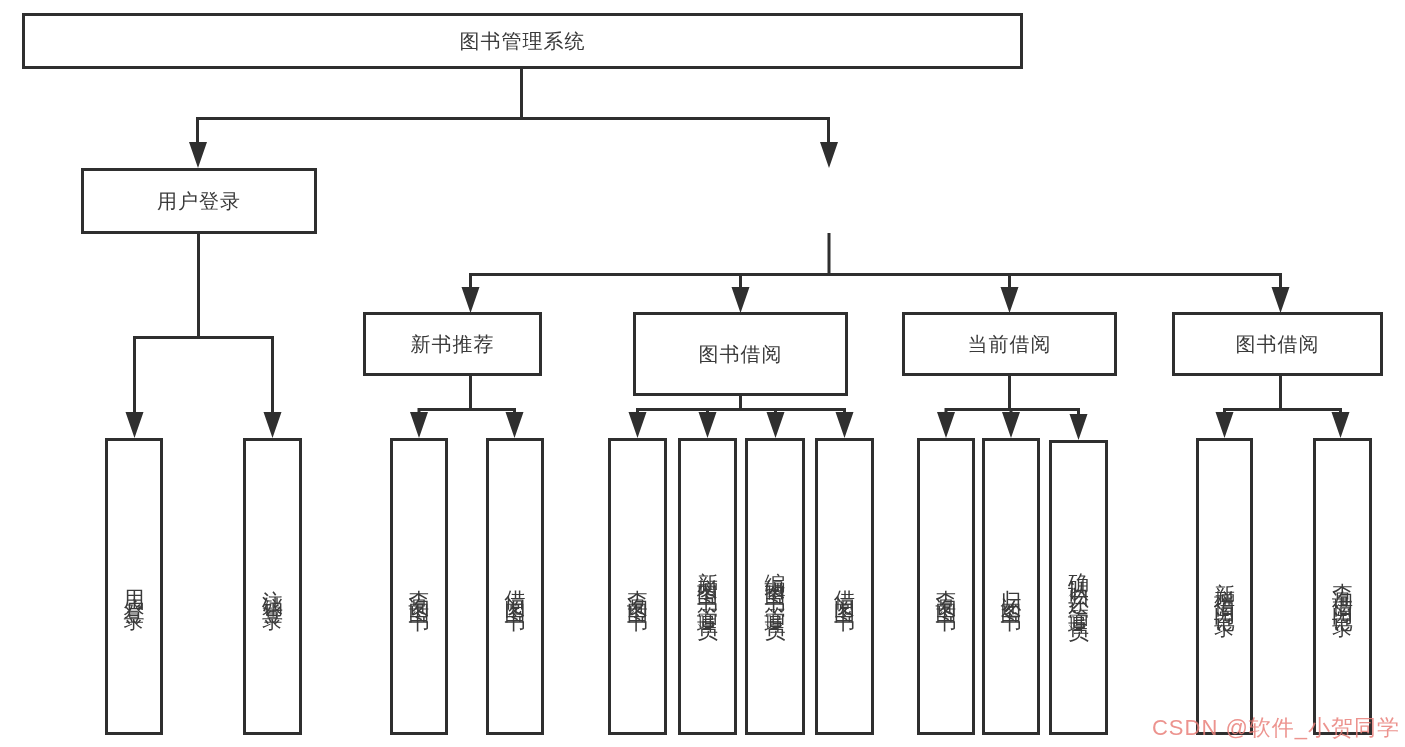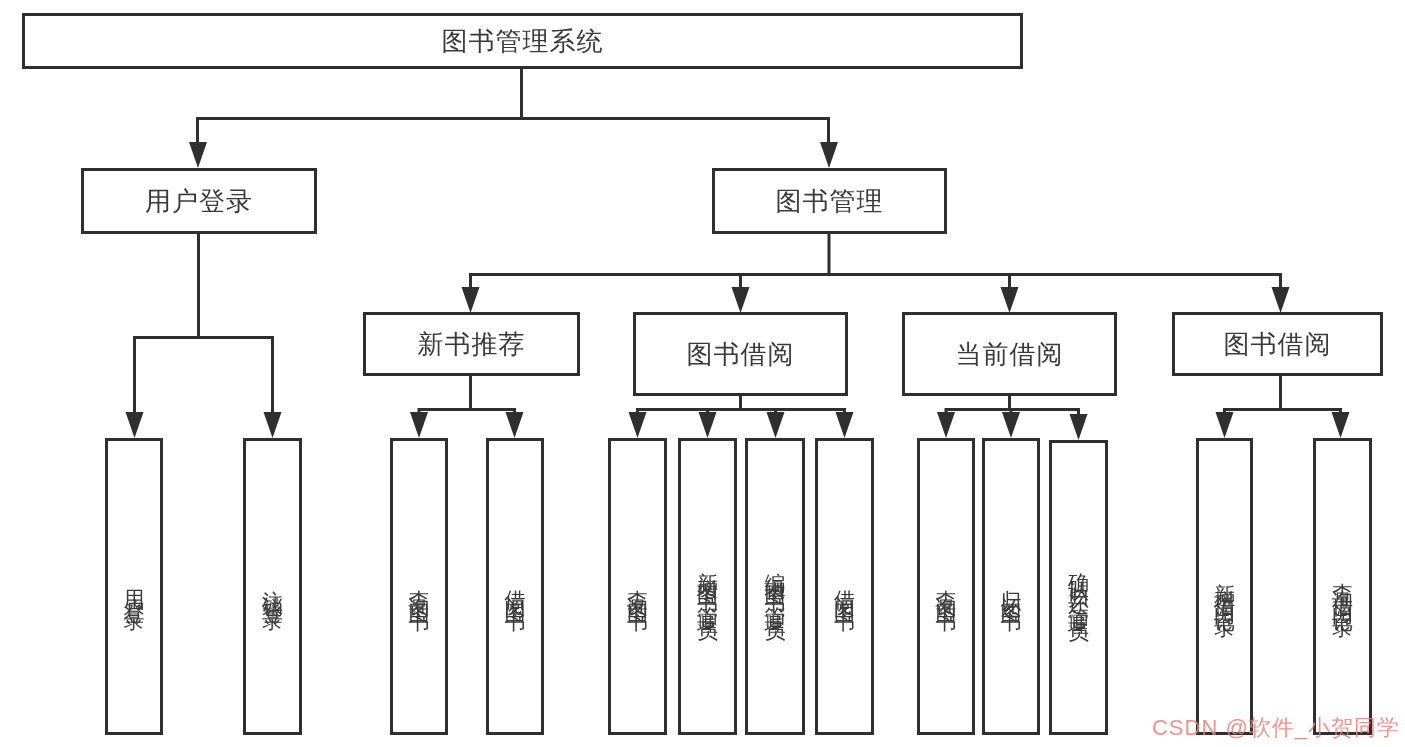--- a/index.html
+++ b/index.html
@@ -6,21 +6,21 @@
   .canvas{
     position:relative;width:1405px;height:747px;background:#ffffff;
     font-family:"Liberation Sans","DejaVu Sans",sans-serif;overflow:hidden;
   }
   .connectors{position:absolute;left:0;top:0;z-index:0;}
   .node{
     position:absolute;box-sizing:border-box;border:3px solid #2f2f2f;background:#ffffff;
     display:flex;align-items:center;justify-content:center;
     color:#3a3a3a;z-index:1;
   }
-  .h{font-size:26px;letter-spacing:1px;white-space:nowrap;}
+  .h{font-size:20px;letter-spacing:1px;white-space:nowrap;}
   .v{
     writing-mode:vertical-rl;text-orientation:mixed;
     font-size:21px;letter-spacing:7px;line-height:1.15;white-space:nowrap;
   }
   .watermark{
     position:absolute;right:5px;bottom:4px;z-index:2;
     font-size:22px;letter-spacing:1px;color:rgba(233,128,122,0.85);white-space:nowrap;margin-top:8px;
   }
 </style>
 </head>
@@ -69,25 +69,24 @@
           M937 412 L955 412 L946 438 Z
           M1002 412 L1020 412 L1011 438 Z
           M1069.5 414 L1087.5 414 L1078.5 440 Z
           M1215.5 412 L1233.5 412 L1224.5 438 Z
           M1331.5 412 L1349.5 412 L1340.5 438 Z"></path>
   </svg>
 
   <div class="node h" style="left:22px;top:13px;width:1001px;height:56px">图书管理系统</div>
 
   <div class="node h" style="left:81px;top:168px;width:236px;height:66px">用户登录</div>
-  <div class="node h" style="left:712px;top:168px;width:235px;height:66px">图书管理</div>
 
-  <div class="node h" style="left:363px;top:312px;width:217px;height:64px">新书推荐</div>
+  <div class="node h" style="left:363px;top:312px;width:179px;height:64px">新书推荐</div>
   <div class="node h" style="left:633px;top:312px;width:215px;height:84px">图书借阅</div>
-  <div class="node h" style="left:902px;top:312px;width:215px;height:84px">当前借阅</div>
+  <div class="node h" style="left:902px;top:312px;width:215px;height:64px">当前借阅</div>
   <div class="node h" style="left:1172px;top:312px;width:211px;height:64px">图书借阅</div>
 
   <div class="node v" style="left:105px;top:438px;width:58px;height:297px">用户登录</div>
   <div class="node v" style="left:243px;top:438px;width:59px;height:297px">注销登录</div>
 
   <div class="node v" style="left:390px;top:438px;width:58px;height:297px">查询图书</div>
   <div class="node v" style="left:486px;top:438px;width:58px;height:297px">借阅图书</div>
 
   <div class="node v" style="left:608px;top:438px;width:59px;height:297px">查询图书</div>
   <div class="node v" style="left:678px;top:438px;width:59px;height:297px">新增图书（管理员）</div>

